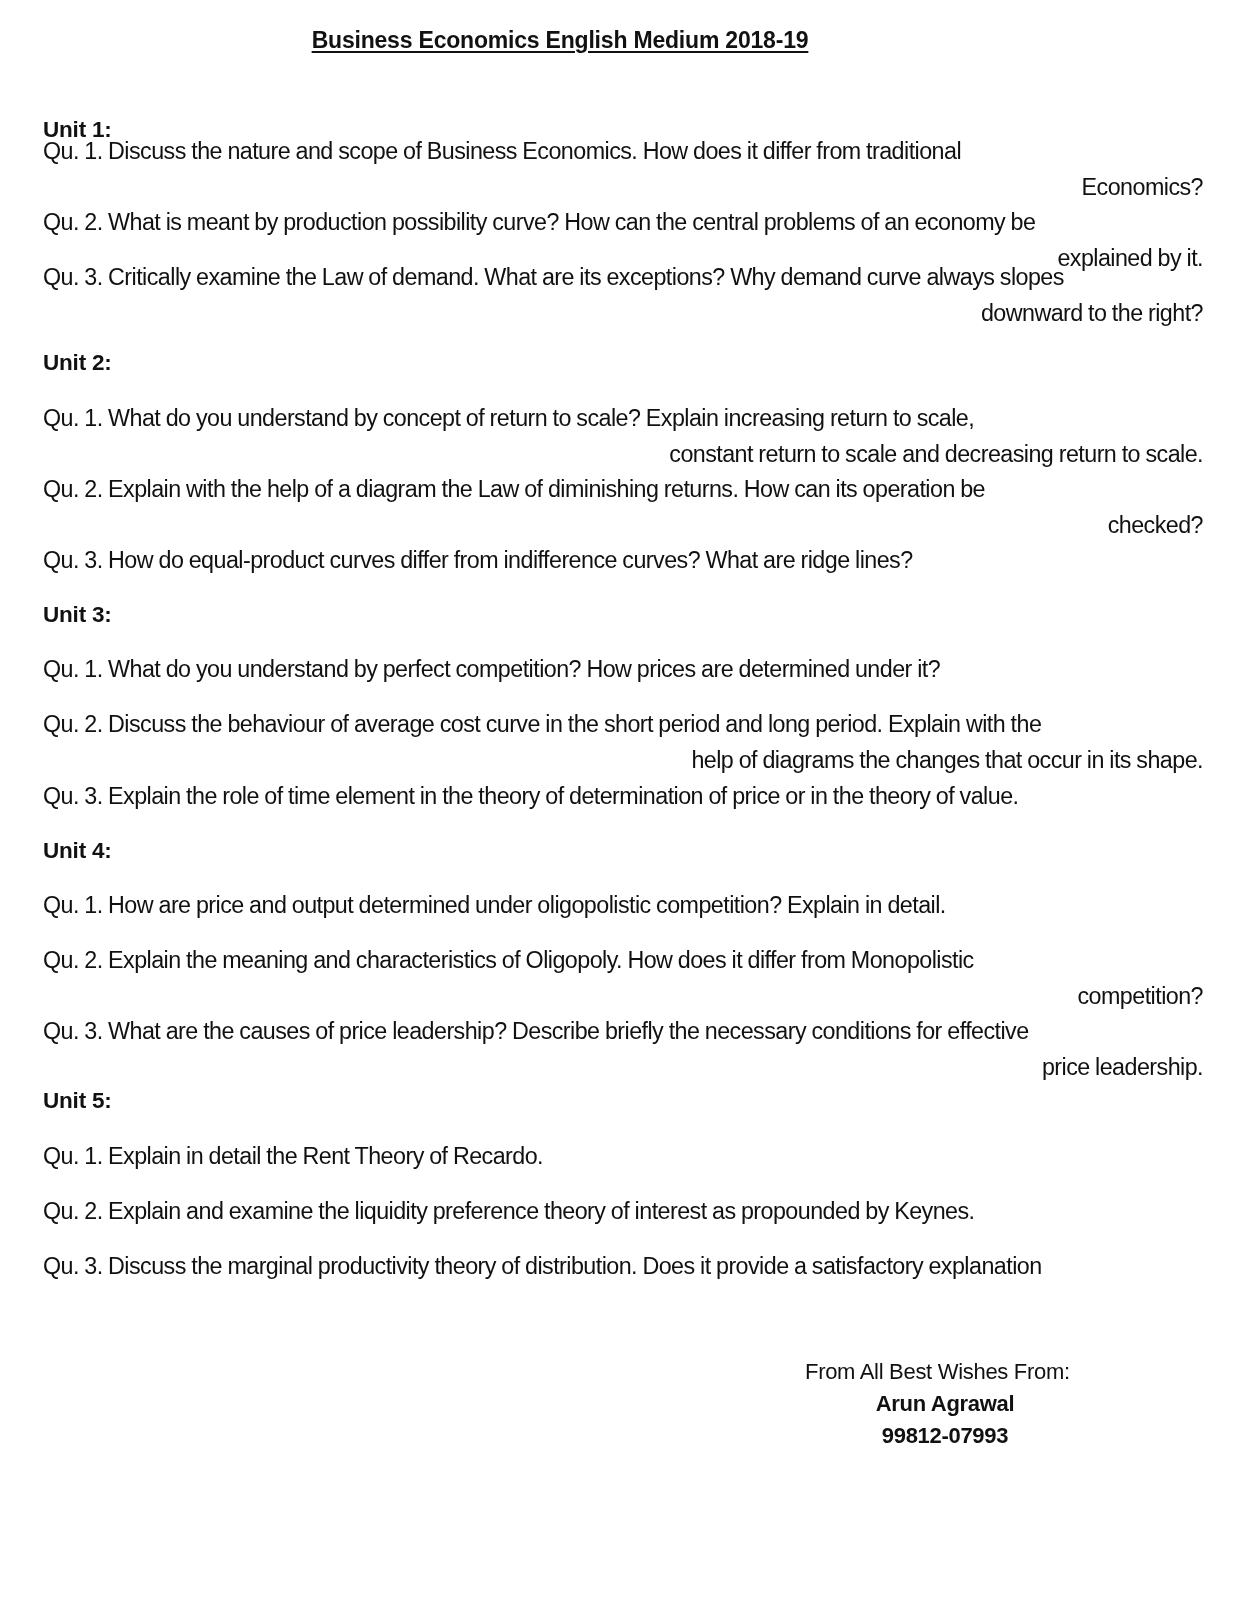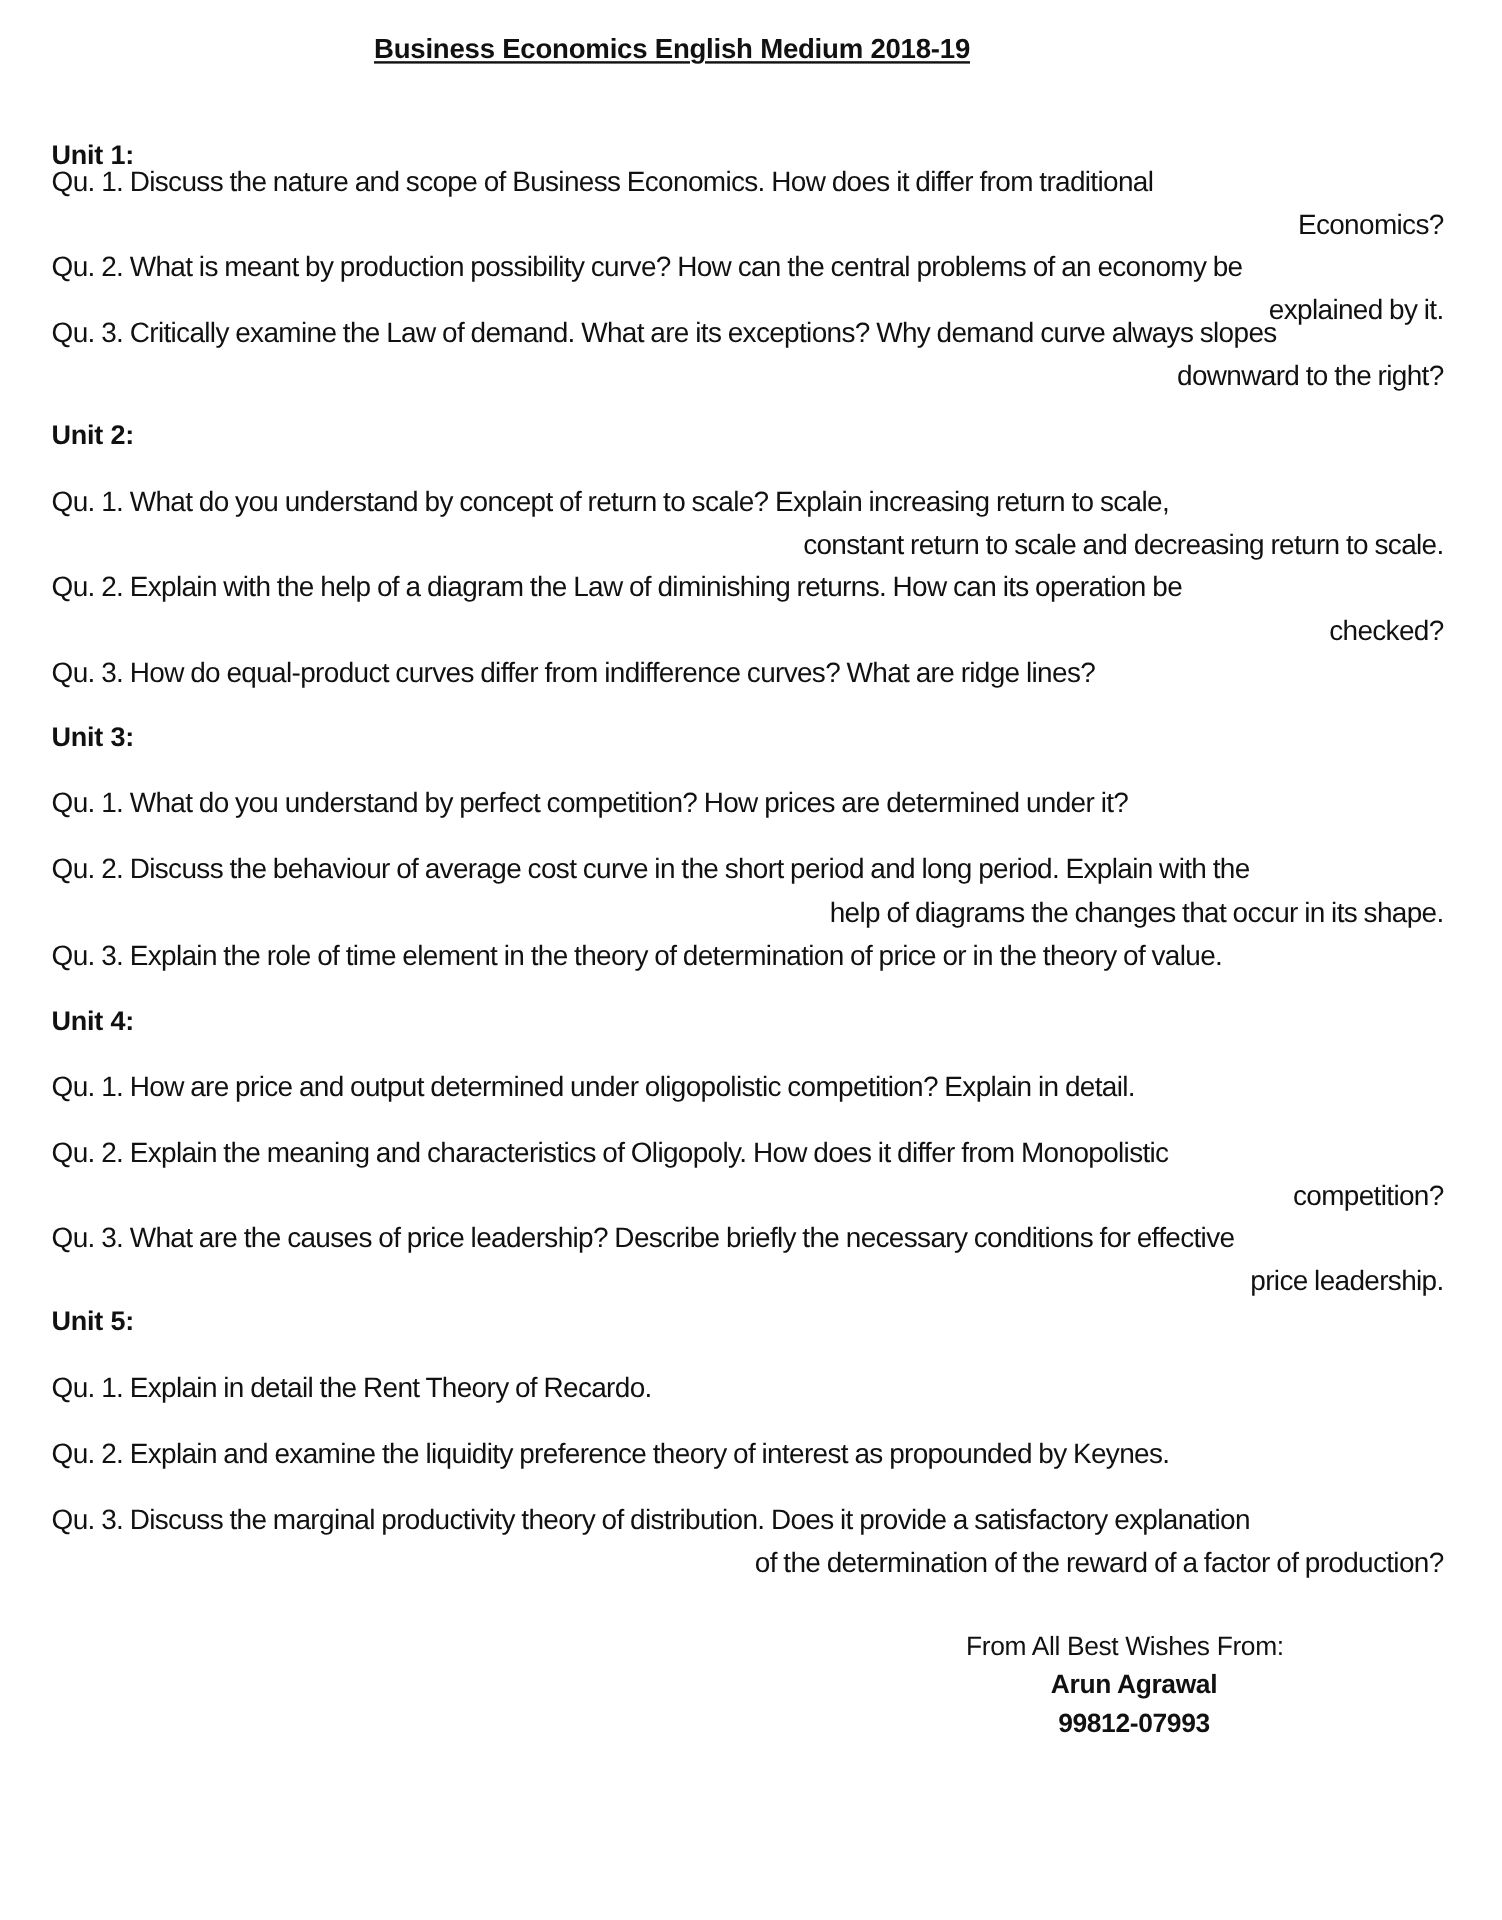--- a/index.html
+++ b/index.html
@@ -177,21 +177,20 @@
   </div>
 
   <div class="question" style="top:1194px;">
     <span class="q-label">Qu. 2.</span>
     <span class="q-text">Explain and examine the liquidity preference theory of interest as propounded by Keynes.</span>
   </div>
 
   <div class="question" style="top:1249px;">
     <span class="q-label">Qu. 3.</span>
     <span class="q-text">Discuss the marginal productivity theory of distribution. Does it provide a satisfactory explanation</span>
-    <span class="line2">of the determination of the reward of a factor of production?</span>
   </div>
 
   <div class="signature">
     <span class="sig-line first">From All Best Wishes From:</span>
     <span class="sig-line bold">Arun Agrawal</span>
     <span class="sig-line bold">99812-07993</span>
   </div>
 
 </div>
 

